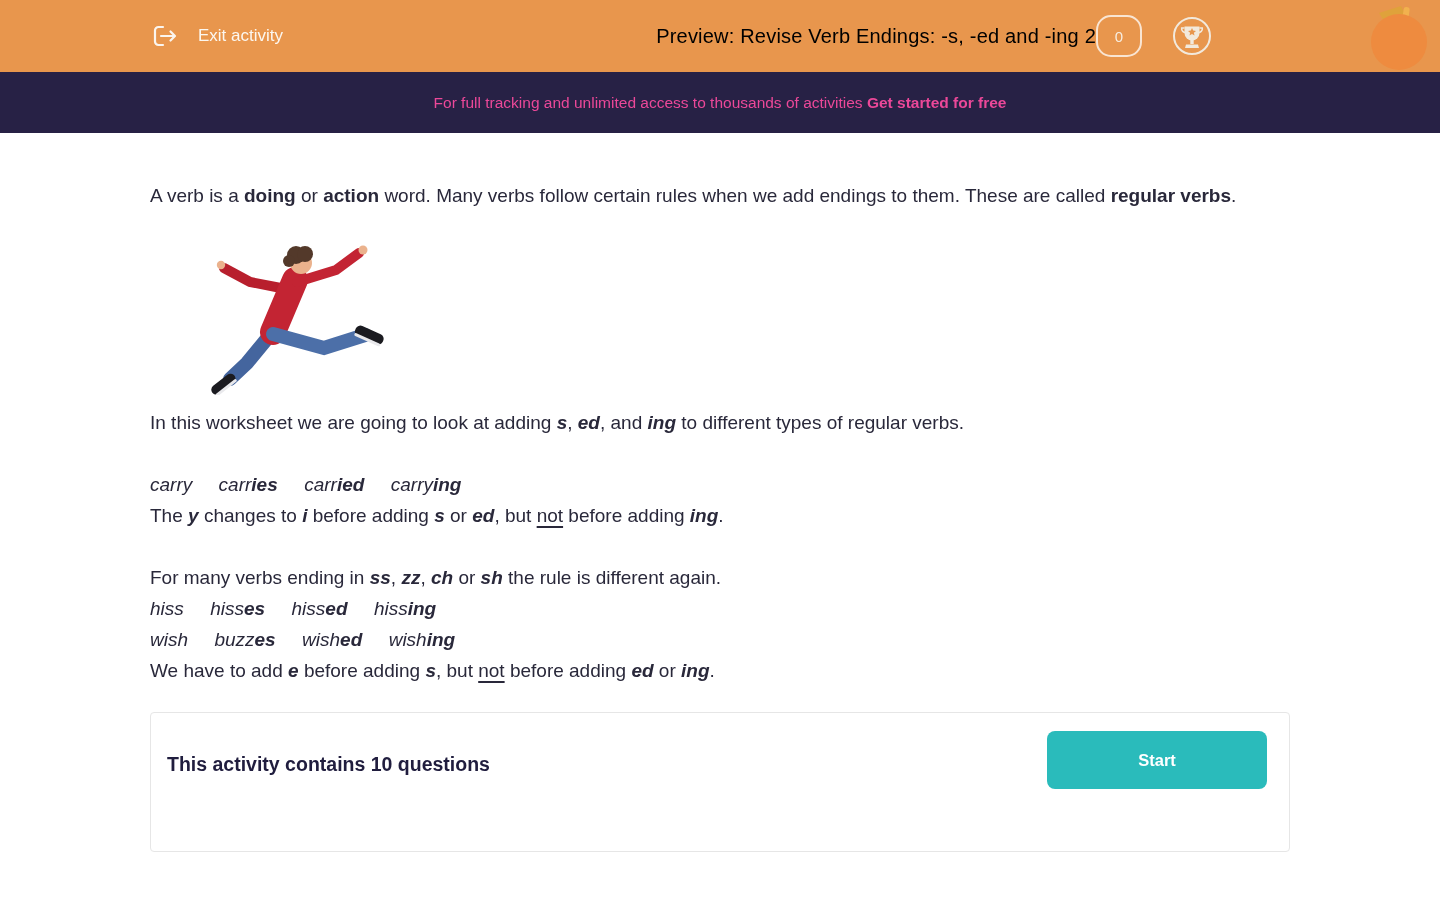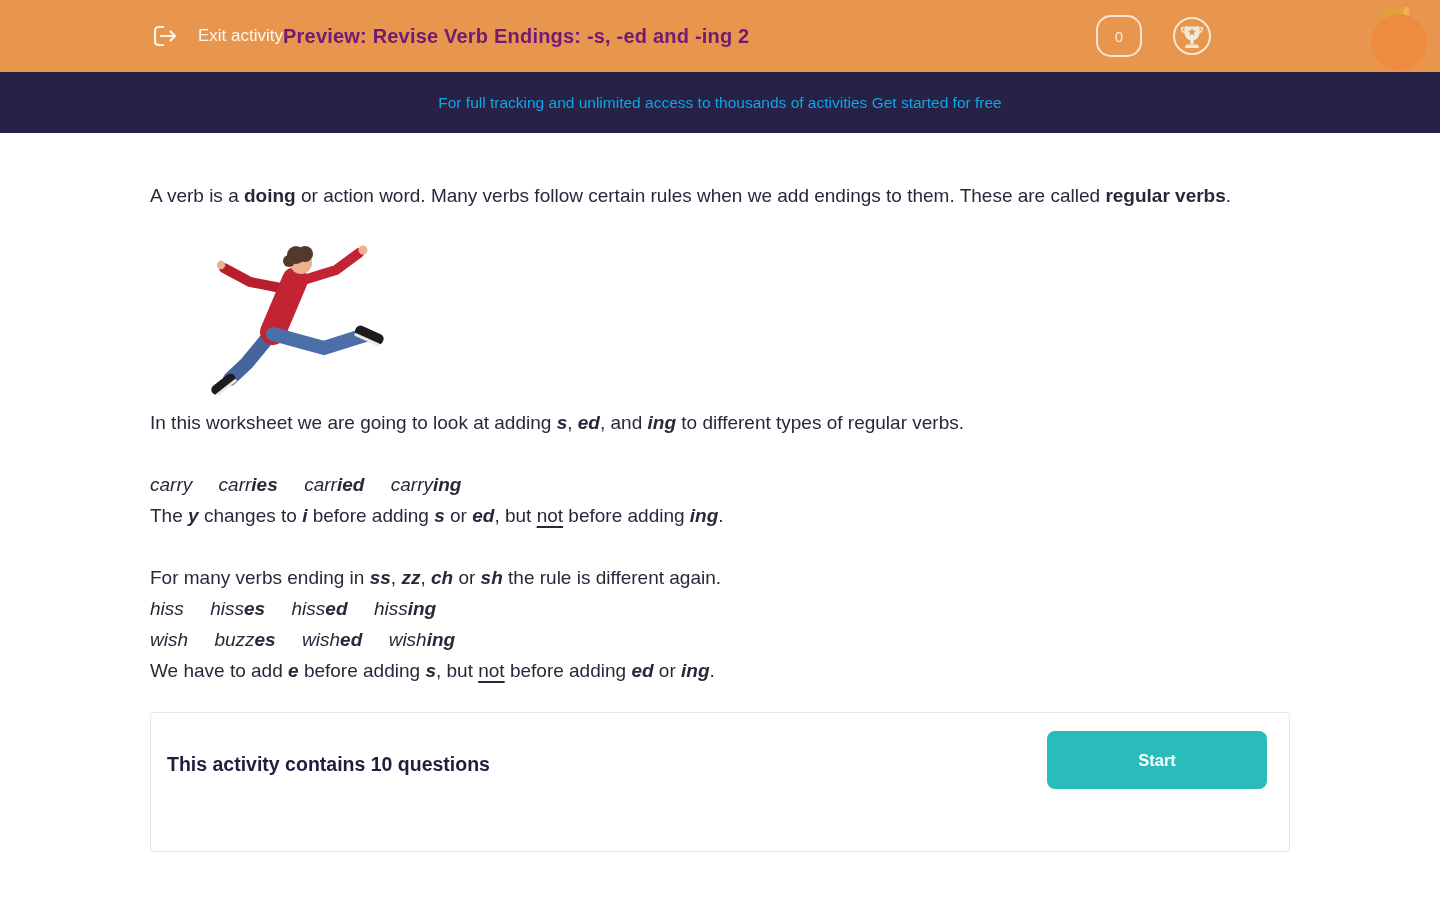--- a/index.html
+++ b/index.html
@@ -3,29 +3,29 @@
 <meta charset="utf-8">
 <style>
   * { box-sizing: border-box; }
   html, body { margin: 0; padding: 0; }
   body { font-family: "Liberation Sans", sans-serif; background: #ffffff; }
   .page { width: 1440px; height: 900px; overflow: hidden; background: #fff; position: relative; }
 
   
   .header { height: 72px; background: #E8964D; display: flex; align-items: center; color: #FCF7F0; }
   .exit-btn { display: flex; align-items: center; gap: 18px; margin-left: 150px; cursor: pointer; font-size: 17px; white-space: nowrap; }
-  .header-title { flex: 1; text-align: left; font-weight: 700; font-size: 20px; letter-spacing: .2px; color: #701a75; }
+  .header-title { flex: 1; text-align: right; font-weight: 400; font-size: 20px; letter-spacing: .2px; color: #000000; }
   .header-right { display: flex; align-items: center; margin-right: 10px; }
   .score-pill { width: 46px; height: 42px; border: 2px solid rgba(255,255,255,.75); border-radius: 15px; display: flex; align-items: center; justify-content: center; font-size: 15px; color: #F7EEE2; }
   .trophy-btn { margin-left: 30px; width: 40px; height: 40px; cursor: pointer; }
   .brand-logo { margin-left: 156px; width: 62px; height: 66px; margin-top: 2px; cursor: pointer; }
 
   
-  .banner { height: 61px; background: #272145; color: #0ea5e9; display: flex; align-items: center; justify-content: center; font-size: 15.5px; white-space: pre-wrap; }
-  .banner .link { font-weight: 400; cursor: pointer; }
+  .banner { height: 61px; background: #272145; color: #ec4899; display: flex; align-items: center; justify-content: center; font-size: 15.5px; white-space: pre-wrap; }
+  .banner .link { font-weight: 700; cursor: pointer; }
 
   
   .content { width: 1140px; margin: 47px auto 0; color: #29283A; font-size: 19px; line-height: 31px; }
   .rich { white-space: pre-wrap; }
   .rich span.u { text-decoration: underline; text-underline-offset: 4px; text-decoration-thickness: 2px; text-align: center; }
   .para { margin: 0 0 31px 0; }
   .para.tight { margin-bottom: 0; }
   .figure { width: 185px; height: 163px; margin: 21px 0 12px 50px; }
 
   
@@ -81,21 +81,21 @@
     </div>
   </div>
 
   <div class="banner" style="background: rgb(39, 33, 69);">
     <span>For full tracking and unlimited access to thousands of activities </span>
     <span class="link">Get started for free</span>
   </div>
 
   <div class="content">
 
-    <div class="para tight rich"><span>A verb is a </span><span style="font-weight: 700;">doing</span><span> or </span><span style="font-weight: 400;">action</span><span> word. Many verbs follow certain rules when we add endings to them. These are called </span><span style="font-weight: 700;">regular verbs</span><span>.</span></div>
+    <div class="para tight rich"><span>A verb is a </span><span style="font-weight: 700;">doing</span><span> or </span><span style="font-weight: 700;">action</span><span> word. Many verbs follow certain rules when we add endings to them. These are called </span><span style="font-weight: 700;">regular verbs</span><span>.</span></div>
 
     <div class="figure">
       <svg width="185" height="163" viewBox="0 0 185 163">
         <g fill="none" stroke-linecap="round">
           <path d="M86 57 L50 50 L24 36" stroke="#B81F2D" stroke-width="10"></path>
           <circle cx="21" cy="33" r="4.2" fill="#EBB28D"></circle>
           <path d="M70 103 L47 131 L30 147" stroke="#44659E" stroke-width="14"></path>
           <g transform="rotate(-38 24 153)">
             <rect x="10" y="147" width="28" height="10" rx="5" fill="#1B1B20"></rect>
             <rect x="11" y="155" width="26" height="3" rx="1.5" fill="#E9E9EC"></rect>

